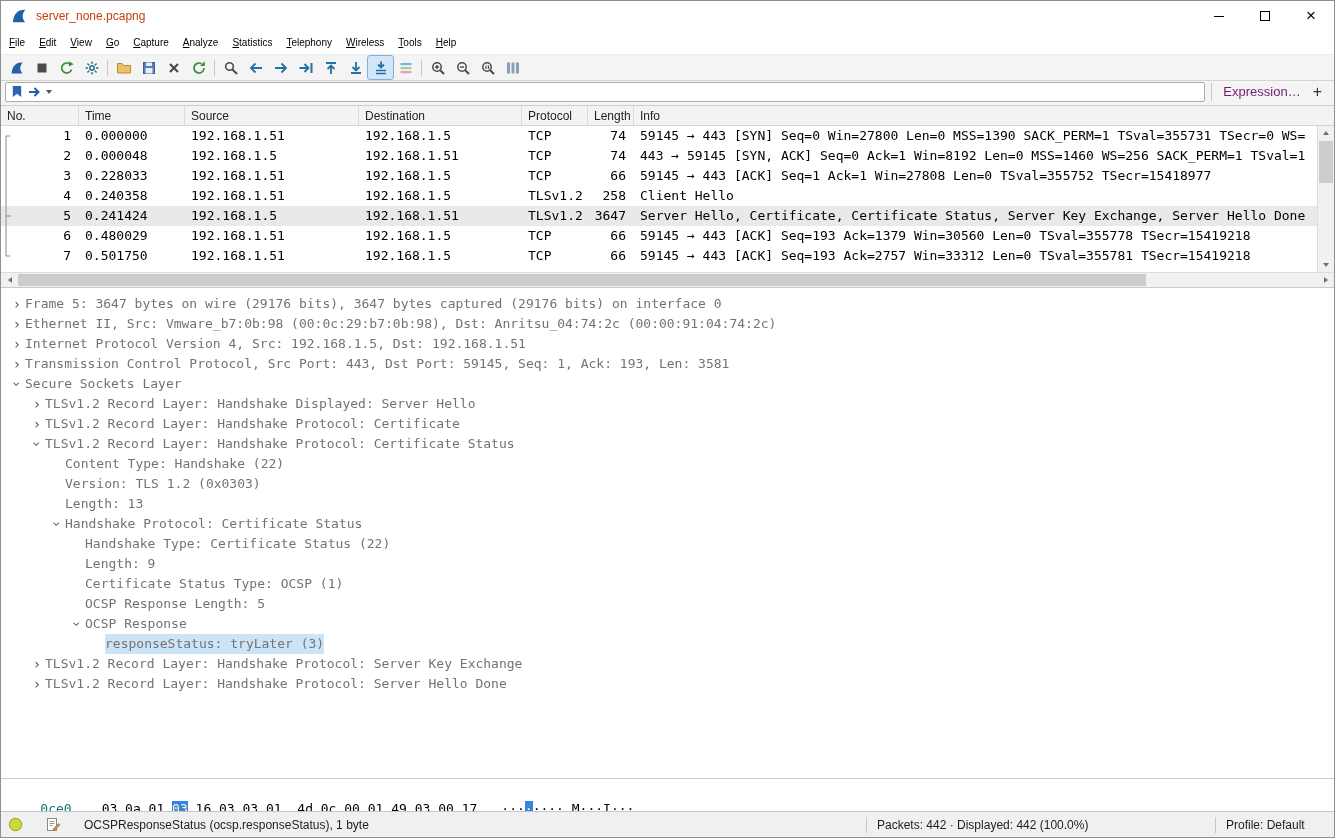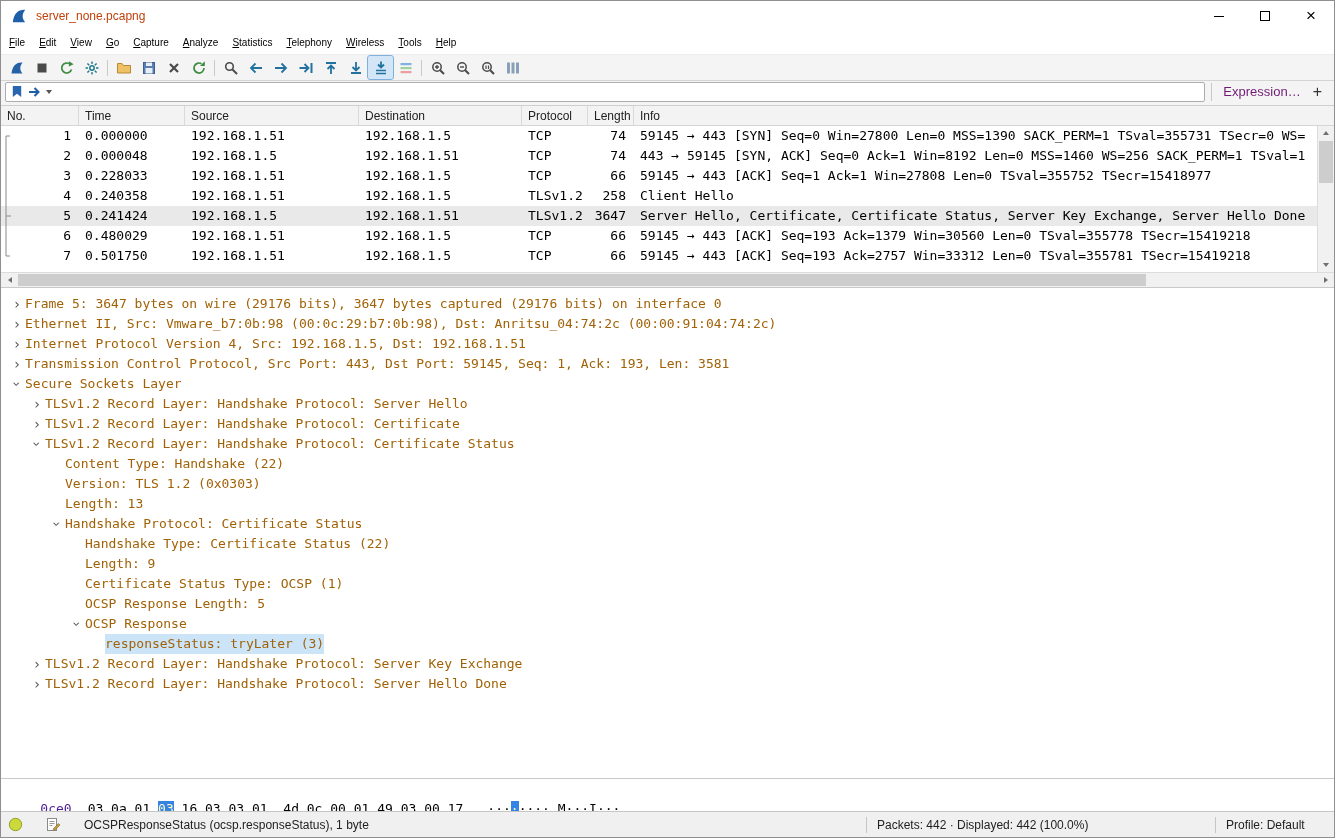--- a/index.html
+++ b/index.html
@@ -65,26 +65,26 @@
   .tri-left { width: 0; height: 0; border-top: 3.5px solid transparent; border-bottom: 3.5px solid transparent; border-right: 4.5px solid #707070; }
   .tri-right { width: 0; height: 0; border-top: 3.5px solid transparent; border-bottom: 3.5px solid transparent; border-left: 4.5px solid #707070; }
 
   
   .details { flex: 1 1 auto; background: #fff; border-top: 1px solid #c9c9c9; overflow: hidden; font-family: "DejaVu Sans Mono", monospace; font-size: 13px; padding-top: 6px; }
   .trow { height: 20px; line-height: 20px; display: flex; white-space: pre; padding-left: 8px; }
   .ind { flex: 0 0 auto; } .i0 { width: 0; } .i1 { width: 20px; } .i2 { width: 40px; } .i3 { width: 60px; } .i4 { width: 80px; }
   .tchev { width: 16px; flex: 0 0 auto; color: #555; text-align: center; }
   .tchev.col::before { content: "\203A"; display: inline-block; font-size: 14px; }
   .tchev.exp::before { content: "\203A"; display: inline-block; font-size: 14px; transform: rotate(90deg); }
-  .ttext { color: #a16207; }
+  .ttext { color: #737373; }
   .ttext.hl { background: #cce4f7; }
 
   
   .hexpane { flex: 0 0 33px; border-top: 1px solid #c9c9c9; background: #fff; font-family: "DejaVu Sans Mono", monospace; font-size: 13px; padding: 7px 0 0 8px; white-space: pre; overflow: hidden; }
-  .hex-offset { color: #4c1d95; margin-right: 16px; }
+  .hex-offset { color: #0f766e; margin-right: 30px; }
   .hex-sel { background: #3584e4; color: #fef9c3; }
   .hex-ascii { margin-left: 24px; }
 
   
   .statusbar { flex: 0 0 26px; background: #f0f0f0; border-top: 1px solid #c6c6c6; display: flex; align-items: center; font-size: 12px; color: #222; }
   .sb-left { flex: 1 1 auto; display: flex; align-items: center; gap: 23px; padding-left: 7px; overflow: hidden; white-space: nowrap; }
   .sb-sep { width: 1px; height: 16px; background: #c6c6c6; flex: 0 0 auto; }
   .sb-mid { width: 348px; padding-left: 10px; flex: 0 0 auto; white-space: nowrap; overflow: hidden; }
   .sb-right { width: 118px; padding-left: 10px; flex: 0 0 auto; white-space: nowrap; }
 </style>
@@ -324,21 +324,21 @@
         </div>
     </div>
   </div>
 
   <div class="details">
     <div class="trow"><span class="ind i0"></span><span class="tchev col"></span><span class="ttext">Frame 5: 3647 bytes on wire (29176 bits), 3647 bytes captured (29176 bits) on interface 0</span></div>
     <div class="trow"><span class="ind i0"></span><span class="tchev col"></span><span class="ttext">Ethernet II, Src: Vmware_b7:0b:98 (00:0c:29:b7:0b:98), Dst: Anritsu_04:74:2c (00:00:91:04:74:2c)</span></div>
     <div class="trow"><span class="ind i0"></span><span class="tchev col"></span><span class="ttext">Internet Protocol Version 4, Src: 192.168.1.5, Dst: 192.168.1.51</span></div>
     <div class="trow"><span class="ind i0"></span><span class="tchev col"></span><span class="ttext">Transmission Control Protocol, Src Port: 443, Dst Port: 59145, Seq: 1, Ack: 193, Len: 3581</span></div>
     <div class="trow"><span class="ind i0"></span><span class="tchev exp"></span><span class="ttext">Secure Sockets Layer</span></div>
-    <div class="trow"><span class="ind i1"></span><span class="tchev col"></span><span class="ttext">TLSv1.2 Record Layer: Handshake Protocol: Server Hello</span></div>
+    <div class="trow"><span class="ind i1"></span><span class="tchev col"></span><span class="ttext">TLSv1.2 Record Layer: Handshake Displayed: Server Hello</span></div>
     <div class="trow"><span class="ind i1"></span><span class="tchev col"></span><span class="ttext">TLSv1.2 Record Layer: Handshake Protocol: Certificate</span></div>
     <div class="trow"><span class="ind i1"></span><span class="tchev exp"></span><span class="ttext">TLSv1.2 Record Layer: Handshake Protocol: Certificate Status</span></div>
     <div class="trow"><span class="ind i2"></span><span class="tchev none"></span><span class="ttext">Content Type: Handshake (22)</span></div>
     <div class="trow"><span class="ind i2"></span><span class="tchev none"></span><span class="ttext">Version: TLS 1.2 (0x0303)</span></div>
     <div class="trow"><span class="ind i2"></span><span class="tchev none"></span><span class="ttext">Length: 13</span></div>
     <div class="trow"><span class="ind i2"></span><span class="tchev exp"></span><span class="ttext">Handshake Protocol: Certificate Status</span></div>
     <div class="trow"><span class="ind i3"></span><span class="tchev none"></span><span class="ttext">Handshake Type: Certificate Status (22)</span></div>
     <div class="trow"><span class="ind i3"></span><span class="tchev none"></span><span class="ttext">Length: 9</span></div>
     <div class="trow"><span class="ind i3"></span><span class="tchev none"></span><span class="ttext">Certificate Status Type: OCSP (1)</span></div>
     <div class="trow"><span class="ind i3"></span><span class="tchev none"></span><span class="ttext">OCSP Response Length: 5</span></div>

